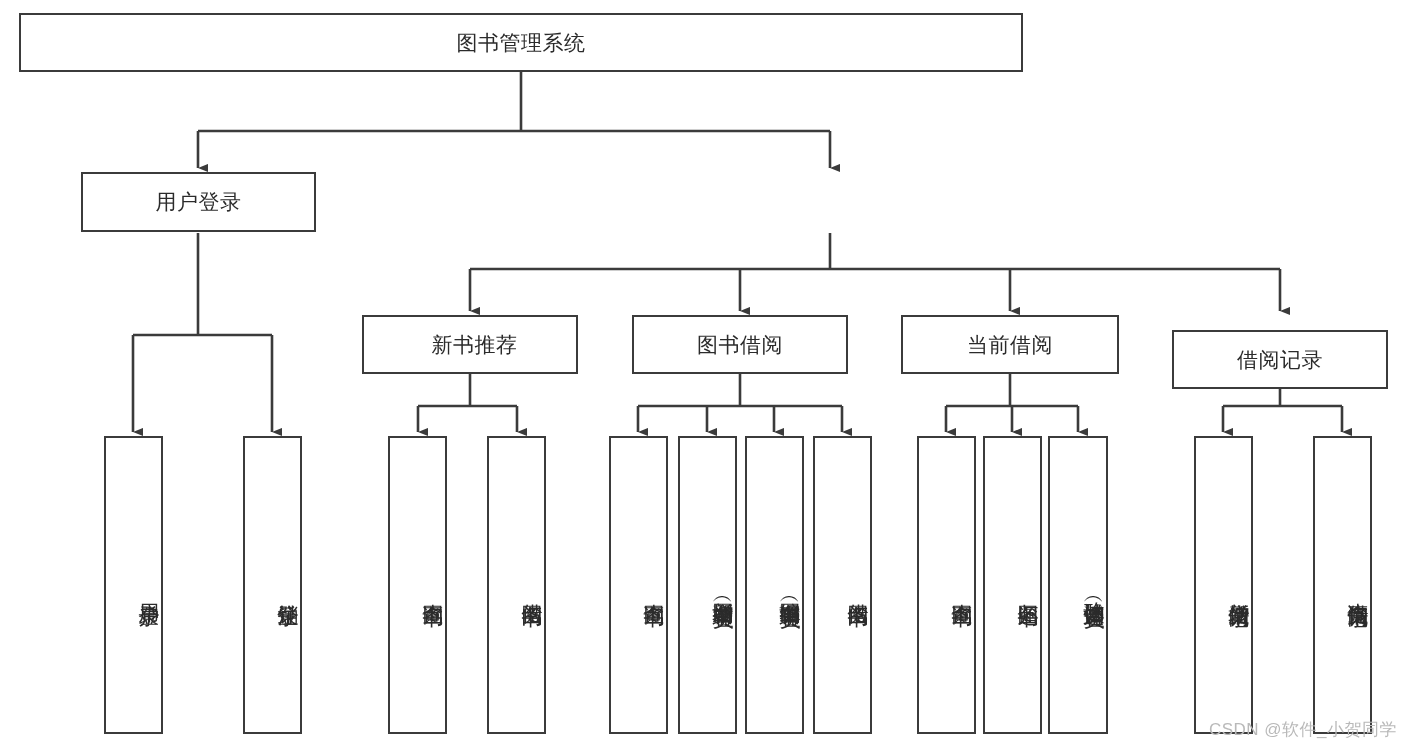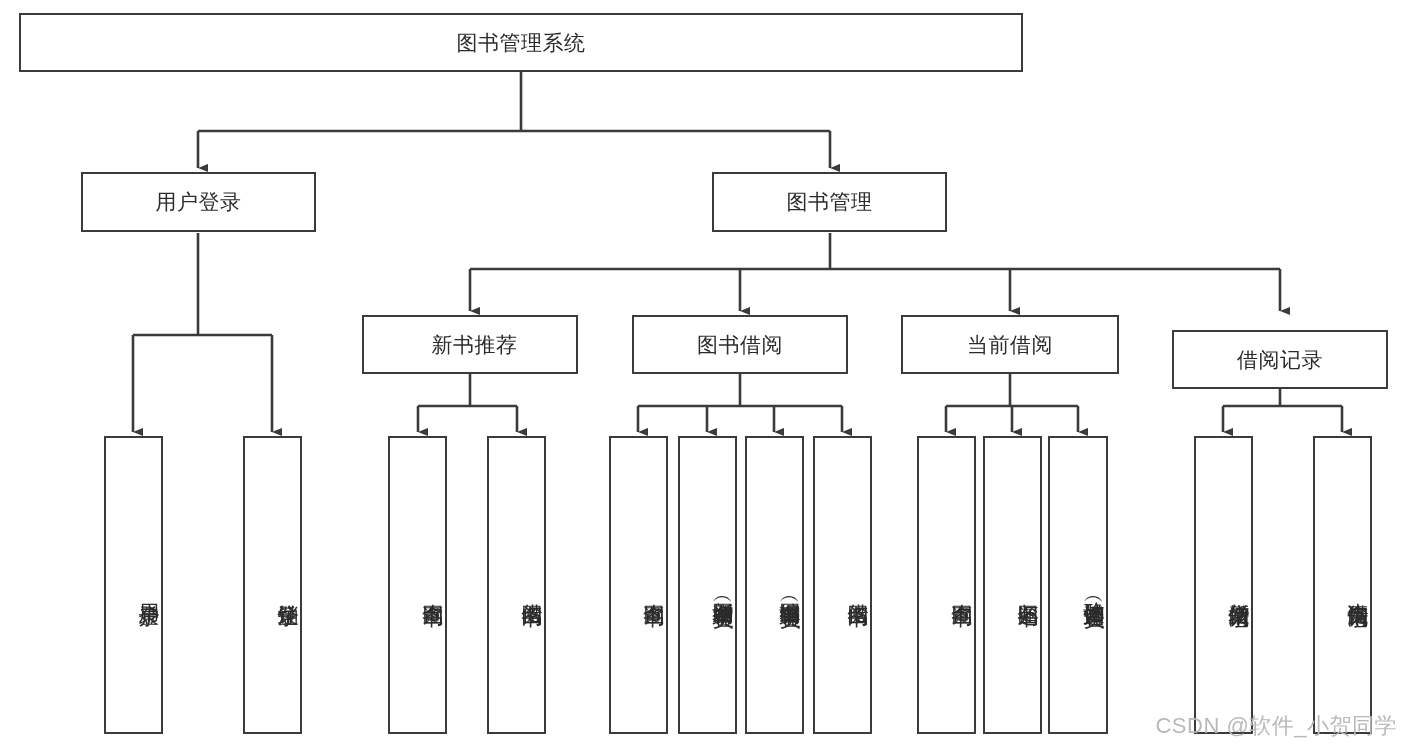--- a/index.html
+++ b/index.html
@@ -53,21 +53,21 @@
   .node.v.topalign {
     align-items: flex-start;
   }
   .nodelabel {
     display: block;
   }
   .watermark {
     position: absolute;
     right: 8px;
     bottom: 6px;
-    font-size: 22px;
+    font-size: 17px;
     color: #b9b9b9;
     letter-spacing: 0.5px;
     white-space: nowrap;
   }
 </style>
 </head>
 <body>
 
 <div id="canvas">
 
@@ -122,23 +122,20 @@
   </svg>
 
   <div class="node h" style="left:19px; top:13px; width:1004px; height:59px;">
     <span class="nodelabel">图书管理系统</span>
   </div>
 
   <div class="node h" style="left:81px; top:172px; width:235px; height:60px;">
     <span class="nodelabel">用户登录</span>
   </div>
 
-  <div class="node h" style="left:712px; top:172px; width:235px; height:60px;">
-    <span class="nodelabel">图书管理</span>
-  </div>
 
   <div class="node h" style="left:362px; top:315px; width:216px; height:59px;padding-left:9px;">
     <span class="nodelabel">新书推荐</span>
   </div>
 
   <div class="node h" style="left:632px; top:315px; width:216px; height:59px;">
     <span class="nodelabel">图书借阅</span>
   </div>
 
   <div class="node h" style="left:901px; top:315px; width:218px; height:59px;">

